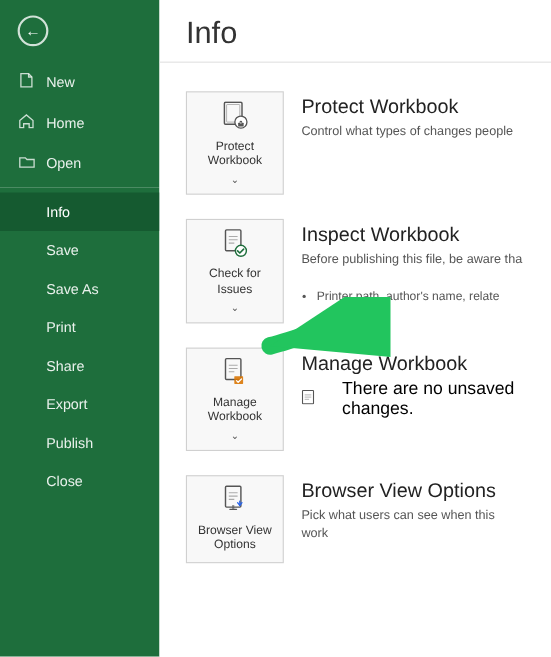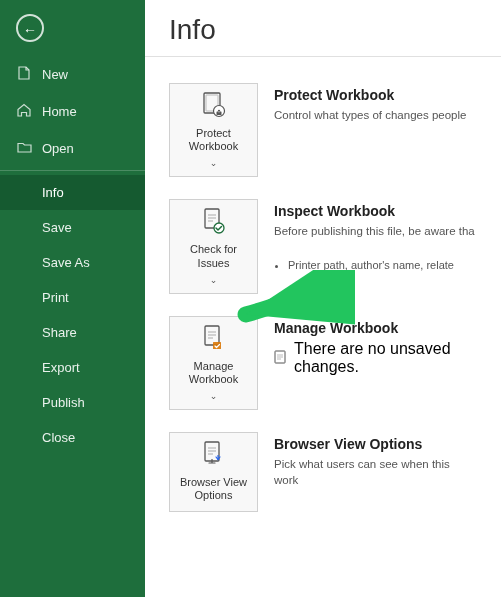--- a/index.html
+++ b/index.html
@@ -136,22 +136,22 @@
     .card-chevron {
       font-size: 9px;
       color: #555;
     }
 
     .card-info {
       flex: 1;
       padding-top: 4px;
     }
     .card-info h3 {
-      font-size: 14px;
-      font-weight: 700;
+      font-size: 18px;
+      font-weight: 400;
       color: #222;
       margin-bottom: 4px;
     }
     .card-info p {
       font-size: 11.5px;
       color: #555;
       line-height: 1.4;
     }
     .card-info ul {
       list-style: disc;
@@ -159,21 +159,21 @@
       margin-top: 2px;
     }
     .card-info ul li {
       font-size: 11px;
       color: #555;
       margin-top: 20px;
     }
     .card-info .sub-item {
       display: flex;
       align-items: center;
-      gap: 6px;
+      gap: 23px;
       margin-top: 4px;
     }
     .card-info .sub-icon {
       font-size: 11px;
       color: #555;
     }
 
     .relative-wrapper {
       position: relative;
     }

